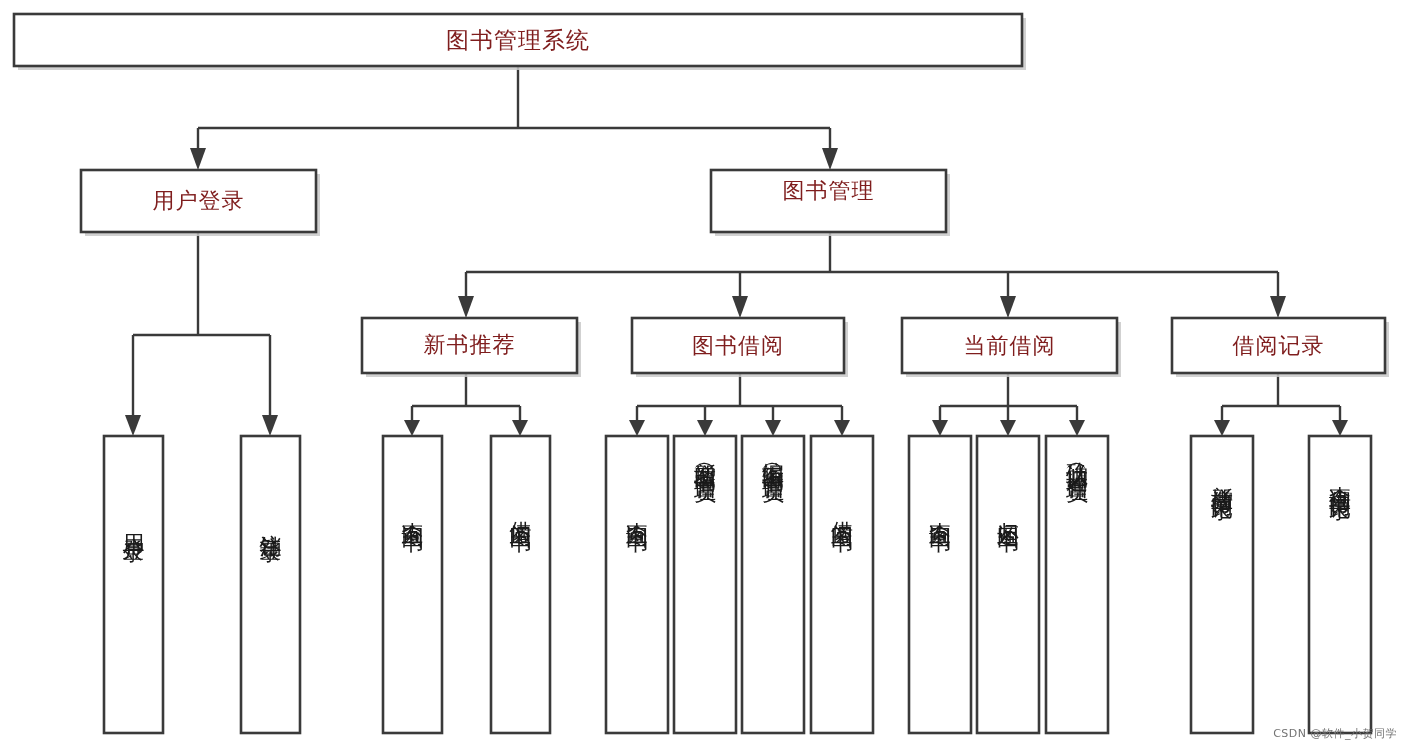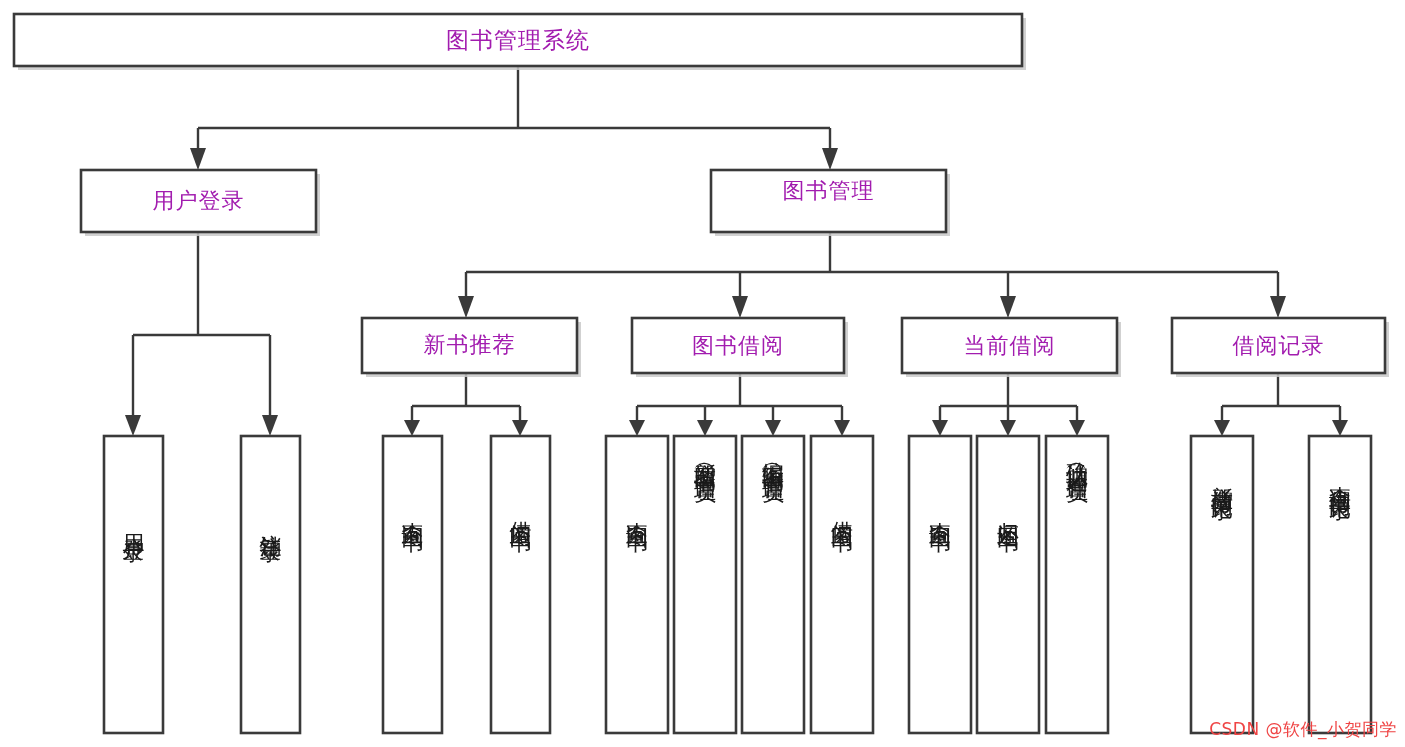--- a/index.html
+++ b/index.html
@@ -67,34 +67,34 @@
   .hlabel-wrap {
     position: absolute;
     display: flex;
     align-items: center;
     justify-content: center;
     pointer-events: none;
   }
   .hlabel-text {
     font-family: "DejaVu Sans", "Liberation Sans", sans-serif;
     font-size: 22px;
-    color: #a21caf;
+    color: #7f1d1d;
     white-space: nowrap;
     letter-spacing: 1px;
   }
   .root-label-text {
     font-size: 23px;
   }
   .watermark {
     position: absolute;
     right: 8px;
     bottom: 6px;
     font-family: "DejaVu Sans", "Liberation Sans", sans-serif;
-    font-size: 17px;
-    color: #ef4444;
+    font-size: 11px;
+    color: #737373;
     letter-spacing: 0.5px;
     white-space: nowrap;
     pointer-events: none;
   }
 </style>
 </head>
 <body>
 
 <div id="diagram-root">
 

